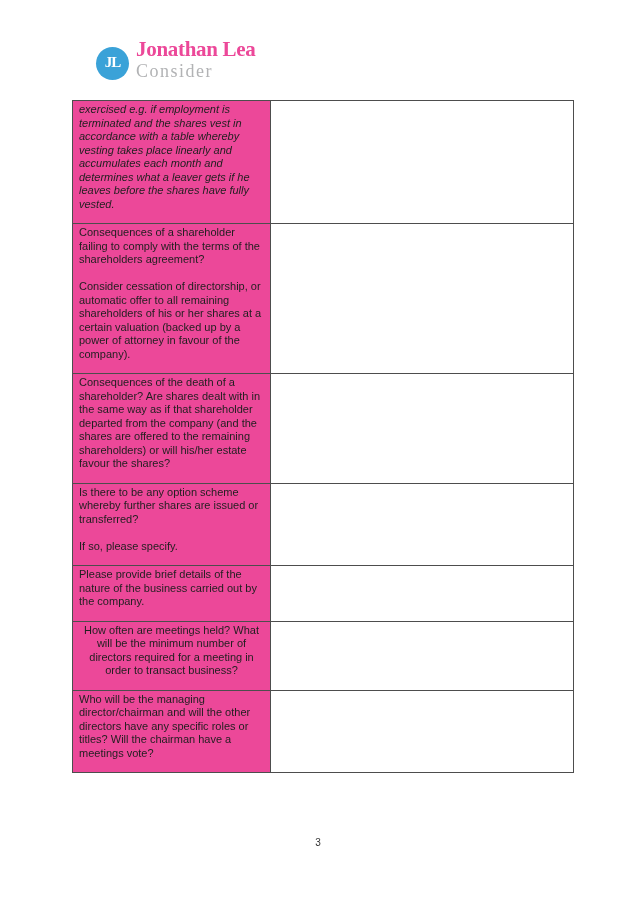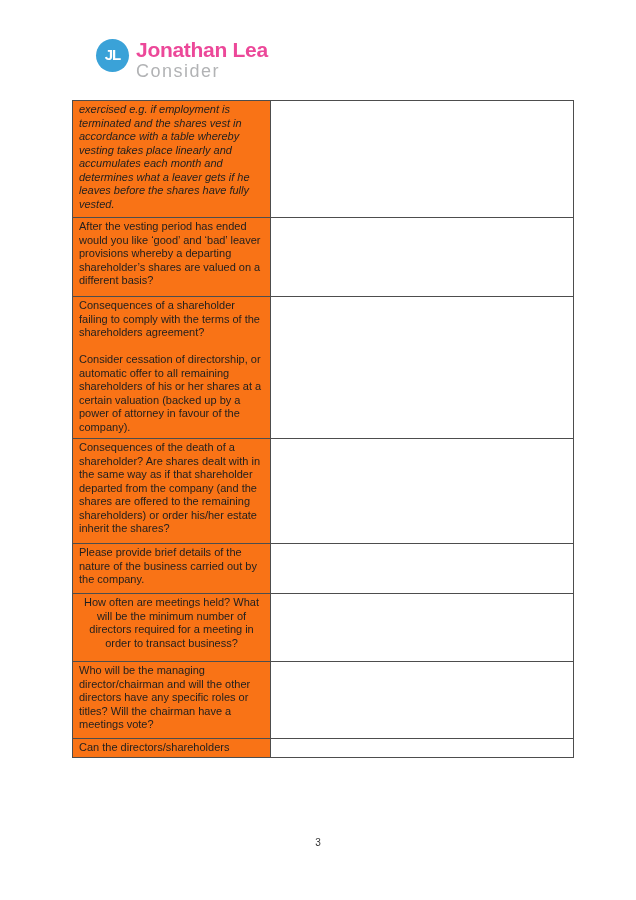--- a/index.html
+++ b/index.html
@@ -15,21 +15,22 @@
     background: #ffffff;
     overflow: hidden;
   }
 
   
   .logo {
     position: absolute;
     left: 96px;
     top: 39px;
     display: flex;
-    align-items: flex-start;
+    align-items: flex-end;
+    font-family: Liberation Serif, serif;
   }
   .logo-circle {
     width: 33px;
     height: 33px;
     border-radius: 50%;
     background: #3aa2d8;
     display: flex;
     align-items: center;
     justify-content: center;
     flex: 0 0 auto;
@@ -72,22 +73,22 @@
   table.qa col.c-q { width: 198px; }
   table.qa col.c-a { width: 303px; }
   table.qa td {
     border: 1px solid #4d4d4d;
     vertical-align: top;
     font-size: 11px;
     line-height: 13.5px;
     color: #1f1f1f;
   }
   td.q {
-    background: #f97316;
-    padding: 2px 6px 2px 6px;
+    background: #ec4899;
+    padding: 2px 6px 12px 6px;
     white-space: pre-line;
   }
   td.a {
     background: #ffffff;
   }
   td.q.italic { font-style: italic; }
 
   tr.r0 { height: 117px; }
   tr.r1 { height: 79px; }
   tr.r2 { height: 142px; margin-top: 32px; }
@@ -128,48 +129,46 @@
   <table class="qa">
     <colgroup>
         <col class="c-q">
         <col class="c-a">
       </colgroup>
     <tbody>
       <tr class="r0">
         <td class="q italic">exercised e.g. if employment is terminated and the shares vest in accordance with a table whereby vesting takes place linearly and accumulates each month and determines what a leaver gets if he leaves before the shares have fully vested.</td>
         <td class="a"></td>
       </tr>
-      <tr class="r1">
-        <td class="q">After the vesting period has ended would you like ‘good’ and ‘bad’ leaver provisions whereby a departing shareholder’s shares are valued on a different basis?</td>
-        <td class="a"></td>
-      </tr>
       <tr class="r2">
         <td class="q">Consequences of a shareholder failing to comply with the terms of the shareholders agreement?
 
 Consider cessation of directorship, or automatic offer to all remaining shareholders of his or her shares at a certain valuation (backed up by a power of attorney in favour of the company).</td>
         <td class="a"></td>
       </tr>
       <tr class="r3">
-        <td class="q">Consequences of the death of a shareholder? Are shares dealt with in the same way as if that shareholder departed from the company (and the shares are offered to the remaining shareholders) or order his/her estate inherit the shares?</td>
+        <td class="q">Consequences of the death of a shareholder? Are shares dealt with in the same way as if that shareholder departed from the company (and the shares are offered to the remaining shareholders) or will his/her estate favour the shares?</td>
+        <td class="a"></td>
+      </tr>
+      <tr class="r4">
+        <td class="q">Is there to be any option scheme whereby further shares are issued or transferred?
+
+If so, please specify.</td>
         <td class="a"></td>
       </tr>
       <tr class="r5">
         <td class="q">Please provide brief details of the nature of the business carried out by the company.</td>
         <td class="a"></td>
       </tr>
       <tr class="r6">
         <td class="q">How often are meetings held? What will be the minimum number of directors required for a meeting in order to transact business?</td>
         <td class="a"></td>
       </tr>
       <tr class="r7">
         <td class="q">Who will be the managing director/chairman and will the other directors have any specific roles or titles? Will the chairman have a meetings vote?</td>
         <td class="a"></td>
       </tr>
-      <tr class="r8">
-        <td class="q">Can the directors/shareholders</td>
-        <td class="a"></td>
-      </tr>
     </tbody>
   </table>
 
   <div class="page-number">3</div>
 
 </div>
 
 </body></html>

